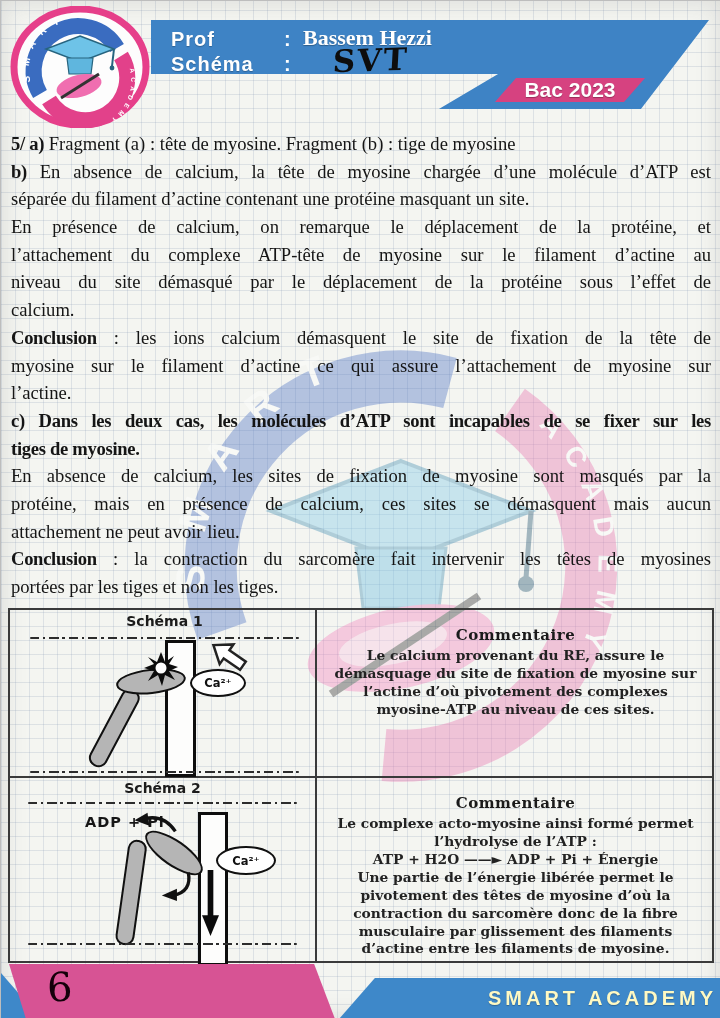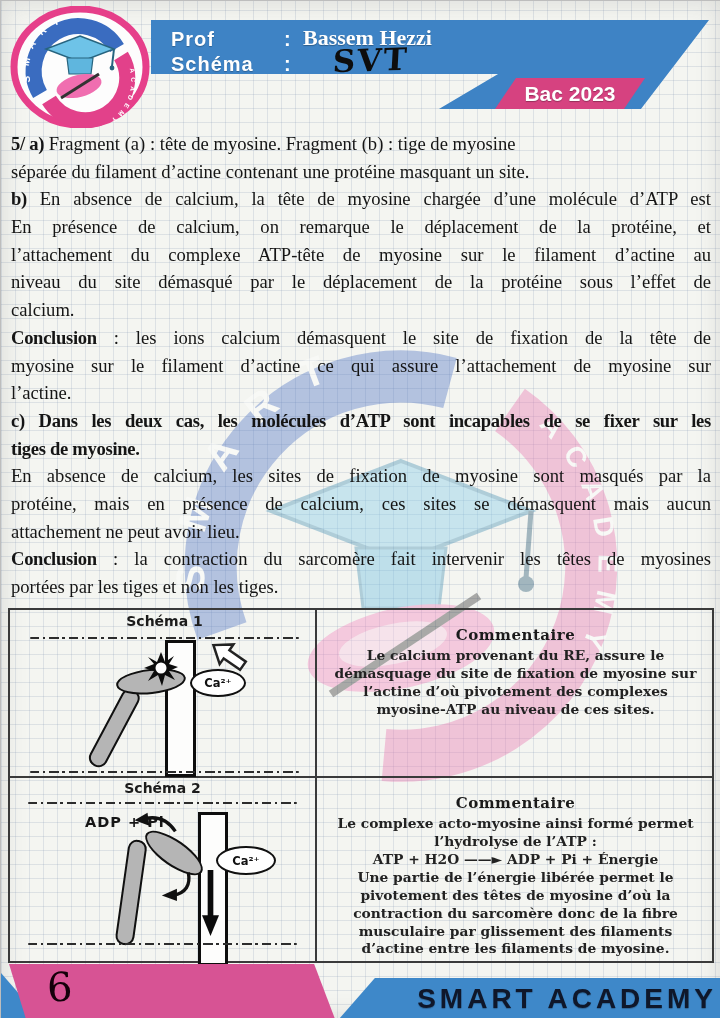--- a/index.html
+++ b/index.html
@@ -15,21 +15,21 @@
   
   .banner{left:150px;top:19px;width:558px;height:89px;background:#3e83c5;z-index:3;
     clip-path:polygon(0 0,100% 0,87.8% 100%,51.6% 100%,62.2% 60.7%,0 60.7%);}
   .h-label{position:absolute;color:#fff;font-weight:700;font-size:20px;letter-spacing:1px;
     font-family:"Liberation Sans",sans-serif;text-shadow:0 1px 1px rgba(0,0,0,.25);}
   .h-colon{position:absolute;color:#fff;font-weight:700;font-size:20px;}
   .h-prof-val{position:absolute;color:#fff;font-weight:700;font-size:22px;
     font-family:"Liberation Serif",serif;text-shadow:0 1px 1px rgba(0,0,0,.3);}
   .h-svt{position:absolute;color:#0d0d0d;font-weight:900;font-size:31px;letter-spacing:2px;
     font-family:"DejaVu Serif",serif;transform:skewX(-5deg) rotate(-2deg);}
-  .badge{left:494px;top:77px;width:150px;height:31px;background:#d64280;z-index:4;
+  .badge{left:494px;top:77px;width:150px;height:24px;background:#d64280;z-index:4;
     clip-path:polygon(14% 0,100% 0,86% 100%,0 100%);display:flex;align-items:center;justify-content:center;}
   .badge span{color:#fff;font-weight:800;font-size:21px;font-family:"Liberation Sans",sans-serif;
     text-shadow:0 1px 1px rgba(0,0,0,.3);}
   .logo{left:8px;top:5px;width:142px;height:122px;z-index:4;}
 
   
   .body-text{left:10px;top:129px;width:700px;z-index:2;}
   .bline{font-family:"Liberation Serif",serif;font-size:18.6px;line-height:27.7px;height:27.7px;
     color:#151515;text-align:justify;text-align-last:justify;overflow:hidden;}
   .bline.last{text-align-last:left;}
@@ -62,21 +62,21 @@
   
   .f-pink{left:8px;top:963px;width:326px;height:55px;background:#d75394;z-index:3;
     clip-path:polygon(0 0,93.6% 0,100% 100%,5.2% 100%);}
   .f-six{left:46px;top:963px;z-index:4;font-family:"DejaVu Serif",serif;font-size:40px;color:#14000a;
     transform:rotate(-2deg);}
   .f-tri{left:0;top:972px;width:40px;height:46px;background:#3e88c9;z-index:2;
     clip-path:polygon(0 0,100% 100%,0 100%);}
   .f-blue{left:338px;top:977px;width:382px;height:41px;background:#3e88c9;z-index:3;
     clip-path:polygon(9.4% 0,100% 0,100% 100%,0 100%);
     display:flex;align-items:center;justify-content:flex-end;padding-right:4px;box-sizing:border-box;}
-  .f-brand{color:#0f172a;font-weight:900;font-size:28px;letter-spacing:4px;white-space:nowrap;
+  .f-brand{color:#fef9c3;font-weight:900;font-size:20px;letter-spacing:4px;white-space:nowrap;
     font-family:"Liberation Sans",sans-serif;text-shadow:0 1px 1px rgba(0,0,0,.25);}
 
   .watermark{left:130px;top:295px;width:540px;height:540px;opacity:.40;z-index:1;}
 </style>
 </head>
 <body>
 
 <div class="page">
 
   <svg class="abs watermark" viewBox="0 0 540 540">
@@ -138,22 +138,22 @@
       <circle cx="103" cy="62" r="2.4" fill="#27647f"></circle>
     </g>
     <g>
       <ellipse cx="70" cy="80" rx="23" ry="11" fill="#f06eb0" transform="rotate(-14 70 80)"></ellipse>
       <path d="M52 92 L90 68" stroke="#333333" stroke-width="3" fill="none"></path>
     </g>
   </svg>
 
   <div class="abs body-text">
       <div class="bline last"><b>5/ a)</b> Fragment (a) : tête de myosine. Fragment (b) : tige de myosine</div>
+      <div class="bline"><b>b)</b> En absence de calcium, la tête de myosine chargée d’une molécule d’ATP est</div>
       <div class="bline last">séparée du filament d’actine contenant une protéine masquant un site.</div>
-      <div class="bline"><b>b)</b> En absence de calcium, la tête de myosine chargée d’une molécule d’ATP est</div>
       <div class="bline">En présence de calcium, on remarque le déplacement de la protéine, et</div>
       <div class="bline">l’attachement du complexe ATP-tête de myosine sur le filament d’actine au</div>
       <div class="bline">niveau du site démasqué par le déplacement de la protéine sous l’effet de</div>
       <div class="bline last">calcium.</div>
       <div class="bline"><b>Conclusion</b> : les ions calcium démasquent le site de fixation de la tête de</div>
       <div class="bline">myosine sur le filament d’actine ce qui assure l’attachement de myosine sur</div>
       <div class="bline last">l’actine.</div>
       <div class="bline"><b>c) Dans les deux cas, les molécules d’ATP sont incapables de se fixer sur les</b></div>
       <div class="bline last"><b>tiges de myosine.</b></div>
       <div class="bline">En absence de calcium, les sites de fixation de myosine sont masqués par la</div>

